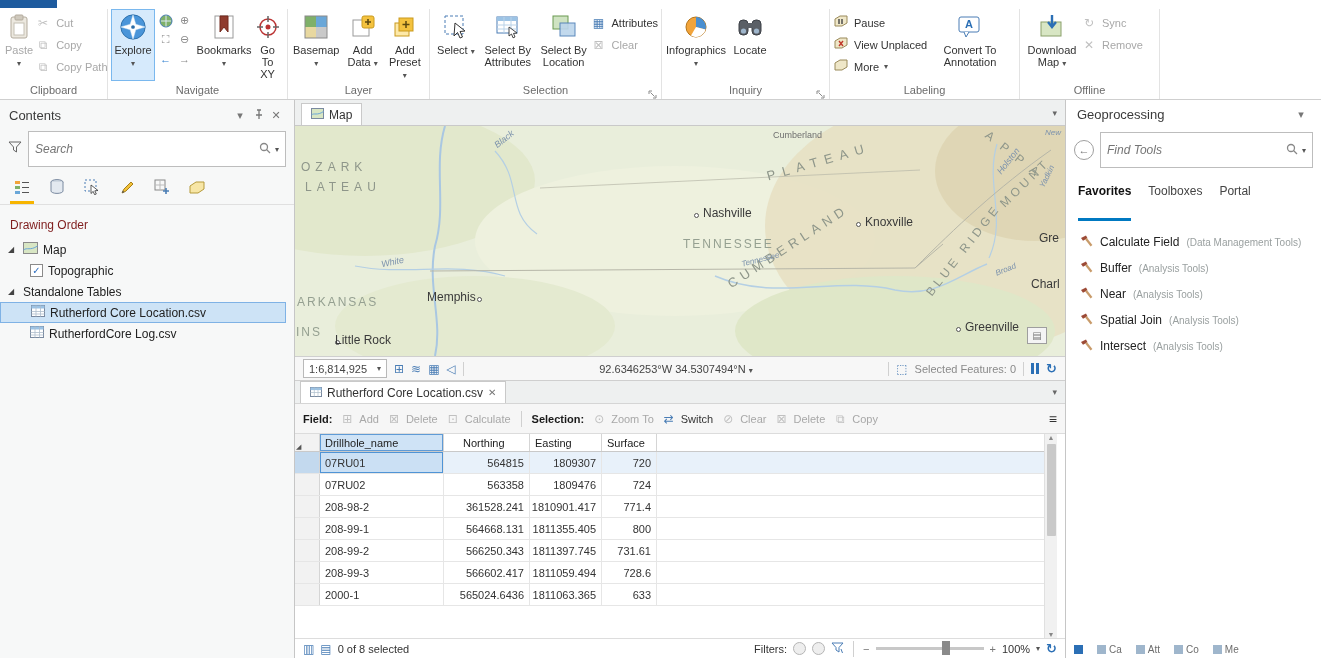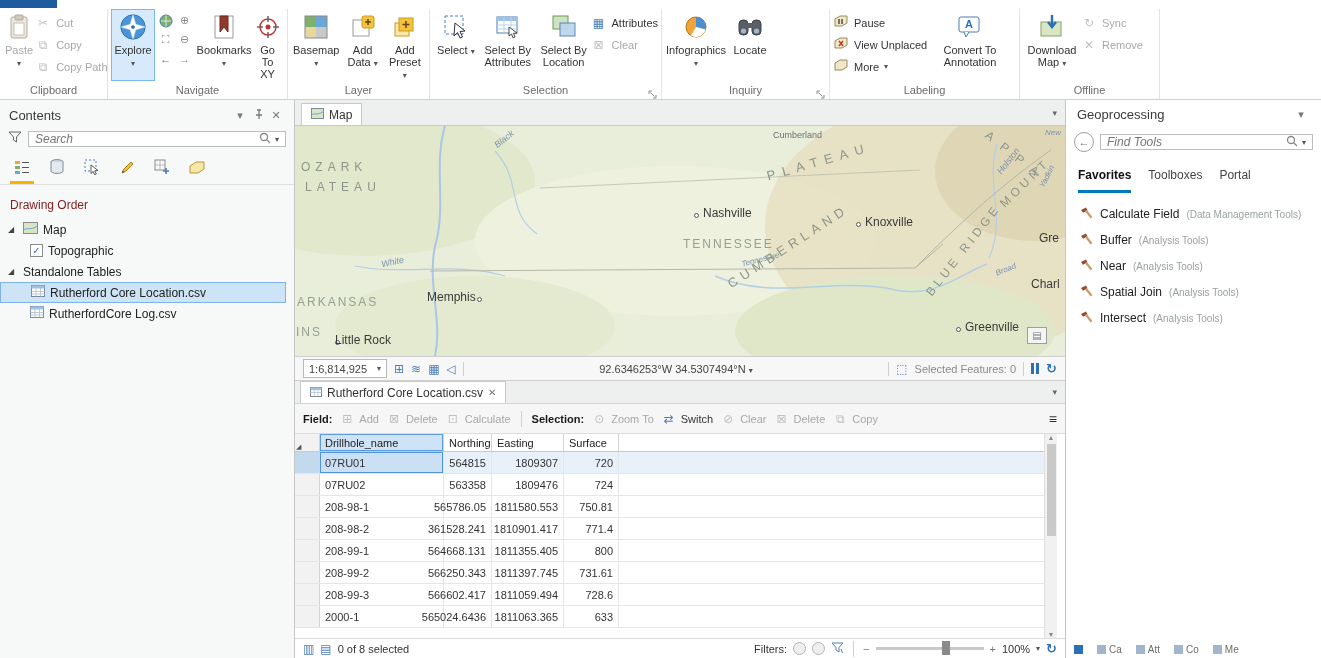--- a/index.html
+++ b/index.html
@@ -22,21 +22,21 @@
 .disabled{color:#a8a8a8;}
 .disabled .i14{color:#c0c0c0;}
 .navmini{display:grid;grid-template-columns:17px 17px;grid-auto-rows:17px;gap:2px;padding:3px 4px 0 2px;}
 .nmi{display:flex;align-items:center;justify-content:center;font-size:11px;color:#8a8a8a;}
 
 .contents{position:absolute;left:0;top:100px;width:295px;bottom:0;background:#f7f8f8;border-right:1px solid #c6c6c6;}
 .panelhead{height:30px;display:flex;align-items:center;padding:0 9px;font-size:13px;color:#3a3a3a;}
 .panelhead .sp{flex:1;}
 .ph-ic{width:18px;text-align:center;color:#777;font-size:11px;}
 .searchrow{display:flex;align-items:center;padding:1px 8px;gap:6px;}
-.searchbox{flex:1;display:flex;align-items:center;border:1px solid #bdbdbd;background:#fff;height:16px;padding:0 6px;gap:4px;}
+.searchbox{flex:1;display:flex;align-items:center;border:1px solid #bdbdbd;background:#fff;height:36px;padding:0 6px;gap:4px;}
 .searchbox input{flex:1;min-width:0;border:0;outline:0;font-style:italic;font-size:12px;color:#444;background:transparent;}
 .ctoolbar{display:flex;gap:15px;padding:9px 12px 7px;border-bottom:1px solid #e0e0e0;}
 .ctool{width:20px;height:20px;position:relative;display:flex;align-items:center;justify-content:center;}
 .ctool.active::after{content:"";position:absolute;left:-2px;right:-2px;bottom:-7px;height:3px;background:#f7b500;}
 .cdo-label{padding:13px 10px 7px;font-size:12px;color:#7f1d1d;}
 .trow{height:21px;display:flex;align-items:center;gap:5px;padding-left:8px;font-size:12px;color:#222;margin:0 0 0 0;}
 .trow .exp{width:10px;color:#444;font-size:8px;flex:none;}
 .ind{padding-left:30px;}
 .selrow{background:#cde3f6;border:1px solid #7fb2e5;height:21px;margin-right:8px;}
 .cb{width:13px;height:13px;border:1px solid #8a8a8a;background:#fff;display:flex;align-items:center;justify-content:center;font-size:10px;color:#2e6fc0;flex:none;}
@@ -70,39 +70,39 @@
 .titem{display:flex;align-items:center;gap:4px;}
 .tdivider{width:1px;height:16px;background:#d0d0d0;margin:0 3px;}
 .tablegrid{flex:1;position:relative;background:#fff;min-height:0;overflow:hidden;}
 .gridinner{position:absolute;left:0;top:0;right:21px;bottom:0;}
 .thead{display:flex;height:18px;border-bottom:1px solid #c9c9c9;font-size:11px;color:#222;background:#fff;}
 .thc{border-right:1px solid #d5d5d5;display:flex;align-items:center;padding:0 5px;}
 .trowt{display:flex;height:22px;border-bottom:1px solid #e6e6e6;font-size:11px;}
 .rowmark{width:25px;background:#f2f2f2;border-right:1px solid #d5d5d5;flex:none;}
 .td{border-right:1px solid #e6e6e6;padding:0 5px;display:flex;align-items:center;}
 .tnum{justify-content:flex-end;}
-.c1{width:124px;flex:none;}.c2{width:48px;flex:none;}.c3{width:72px;flex:none;}.c4{width:55px;flex:none;}.cf{flex:1;border-right:none;}
+.c1{width:124px;flex:none;}.c2{width:72px;flex:none;margin-left:14px;}.c3{width:72px;flex:none;}.c4{width:55px;flex:none;}.cf{flex:1;border-right:none;}
 .r1{background:#e8f1fa;}
 .r1 .rowmark{background:#c3d9ee;}
 .r1 .c1{background:#cbe0f4;box-shadow:inset 0 0 0 1px #4f94d6;}
 .hdr1{background:#cfe3f6;box-shadow:inset 0 0 0 1px #5f9bd6;}
 .vscroll{position:absolute;top:0;right:8px;width:13px;bottom:0;background:#f1f1f1;border-left:1px solid #e0e0e0;font-size:7px;color:#888;display:flex;flex-direction:column;align-items:center;}
 .vthumb{width:9px;height:92px;background:#c9c9c9;margin-top:3px;border-radius:1px;}
 .tablestatus{height:20px;display:flex;align-items:center;gap:6px;padding:0 8px;font-size:11px;border-top:1px solid #ddd;background:#fff;flex:none;color:#333;}
 .tsico{color:#4a7db5;font-size:12px;}
 .circ{width:13px;height:13px;border:1px solid #b5b5b5;border-radius:50%;display:inline-block;background:#eee;}
 .slider{width:108px;height:3px;background:#c8c8c8;position:relative;display:inline-block;}
 .sthumb{position:absolute;left:62%;top:-6px;width:8px;height:14px;background:#8a8a8a;}
 
 .gp{position:absolute;left:1065px;top:100px;right:0;bottom:0;background:#fff;border-left:1px solid #c6c6c6;display:flex;flex-direction:column;}
 .gphead{height:28px;display:flex;align-items:center;padding:0 11px;font-size:13px;color:#3a3a3a;flex:none;}
 .gpsearch{display:flex;align-items:center;gap:6px;padding:4px 8px 6px;flex:none;}
 .backbtn{width:20px;height:20px;border:1px solid #9f9f9f;border-radius:50%;display:flex;align-items:center;justify-content:center;color:#777;font-size:11px;flex:none;}
 .gptabs{display:flex;gap:17px;padding:10px 12px 0;font-size:12px;color:#444;flex:none;}
-.gptab{padding-bottom:8px;}
+.gptab{padding-bottom:20px;}
 .gptab.active{color:#111;font-weight:bold;border-bottom:3px solid #0079c1;}
 .gptools{padding:8px 0;flex:none;}
 .gptool{height:26px;display:flex;align-items:center;gap:7px;padding:0 14px;font-size:12px;color:#222;}
 .gpcat{color:#9aa0a0;font-size:10px;}
 .gpbottom{margin-top:auto;display:flex;align-items:center;gap:14px;padding:2px 8px;height:17px;font-size:10px;color:#6d6d6d;flex:none;}
 .btab{display:flex;align-items:center;gap:3px;}
 .bico{width:9px;height:9px;background:#9fb6cc;display:inline-block;}
 .bico.blue{background:#2b6fb5;}
 </style>
 </head>
@@ -628,28 +628,20 @@
         <div class="trowt">
           <div class="rowmark"></div>
           <div class="td c1">07RU02</div>
           <div class="td c2 tnum">563358</div>
           <div class="td c3 tnum">1809476</div>
           <div class="td c4 tnum">724</div>
           <div class="td cf"></div>
         </div>
         <div class="trowt">
           <div class="rowmark"></div>
-          <div class="td c1">208-98-1</div>
-          <div class="td c2 tnum">565786.05</div>
-          <div class="td c3 tnum">1811580.553</div>
-          <div class="td c4 tnum">750.81</div>
-          <div class="td cf"></div>
-        </div>
-        <div class="trowt">
-          <div class="rowmark"></div>
           <div class="td c1">208-98-2</div>
           <div class="td c2 tnum">361528.241</div>
           <div class="td c3 tnum">1810901.417</div>
           <div class="td c4 tnum">771.4</div>
           <div class="td cf"></div>
         </div>
         <div class="trowt">
           <div class="rowmark"></div>
           <div class="td c1">208-99-1</div>
           <div class="td c2 tnum">564668.131</div>

